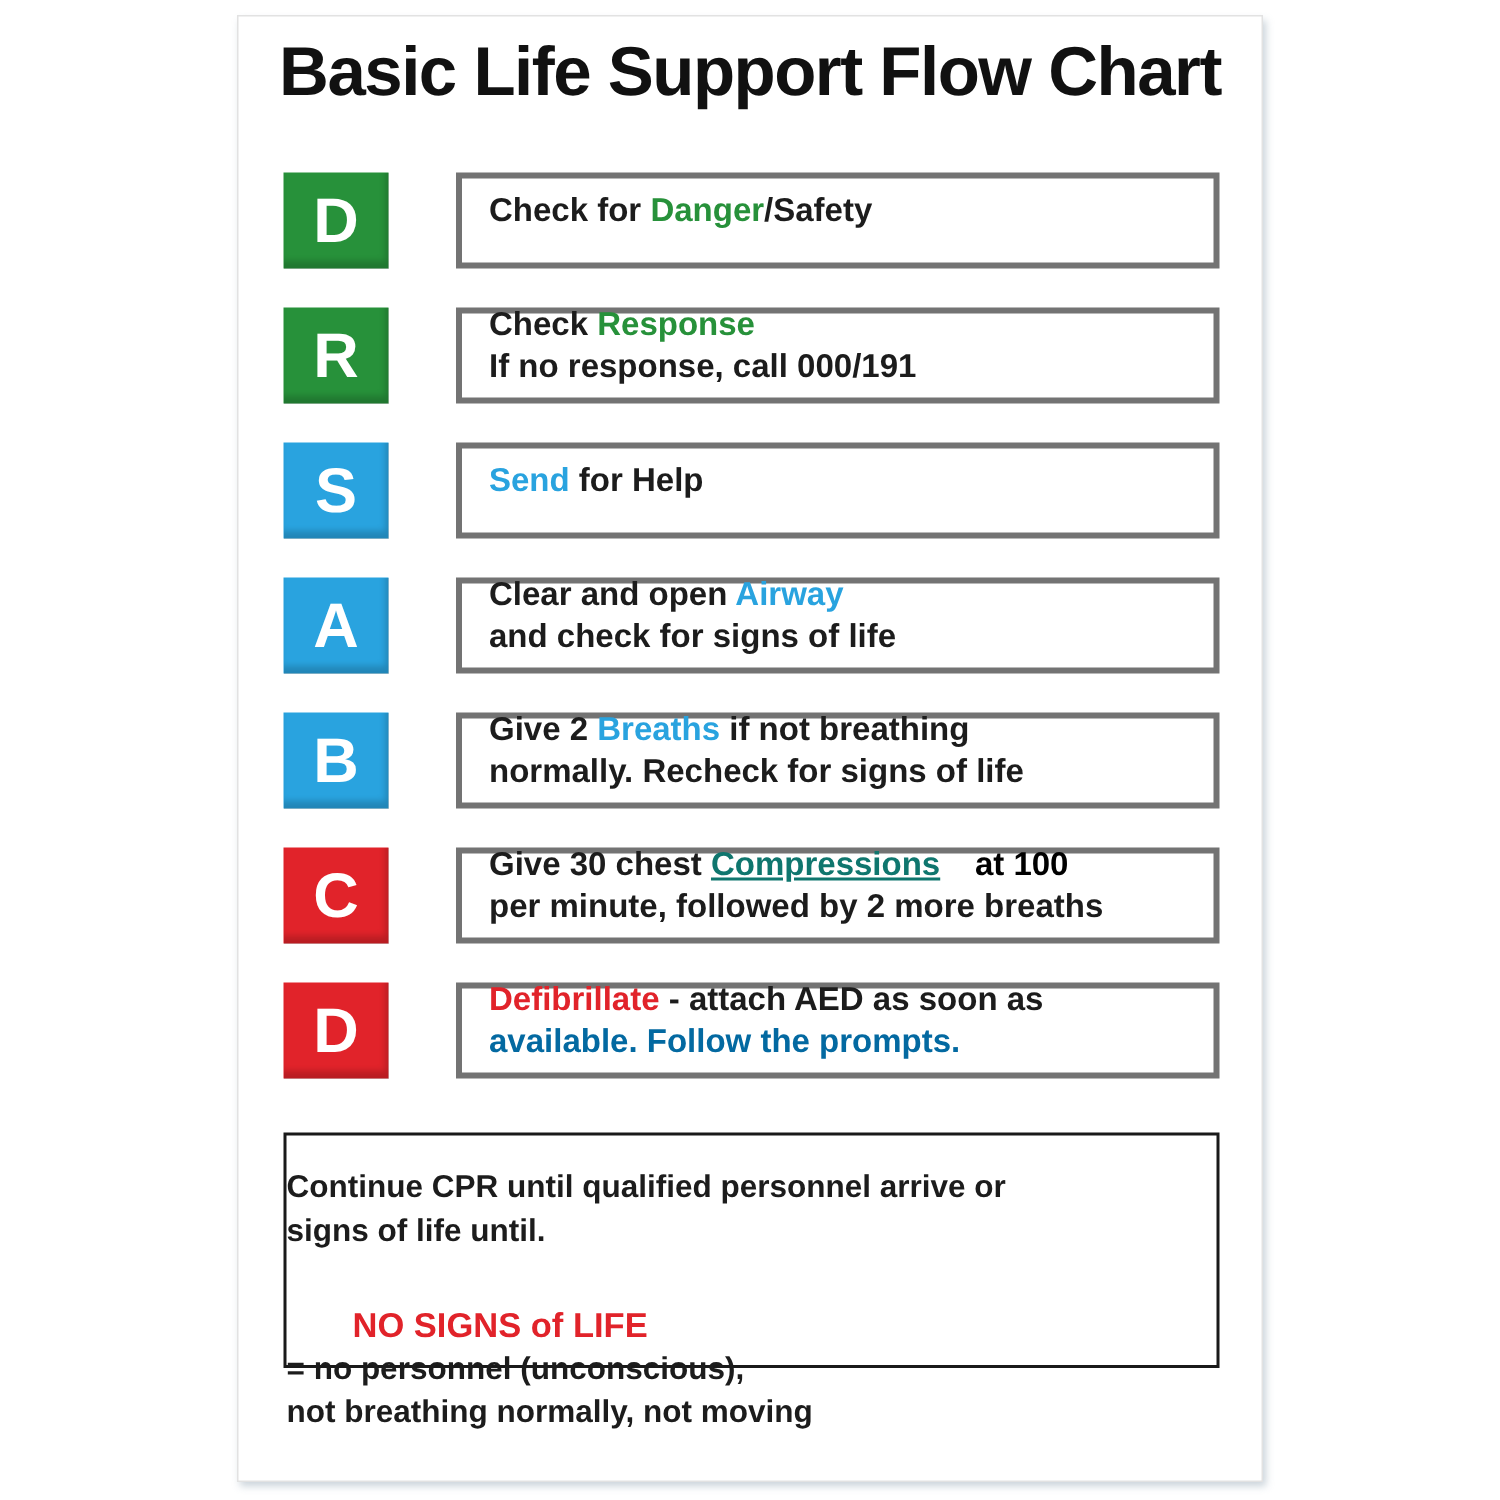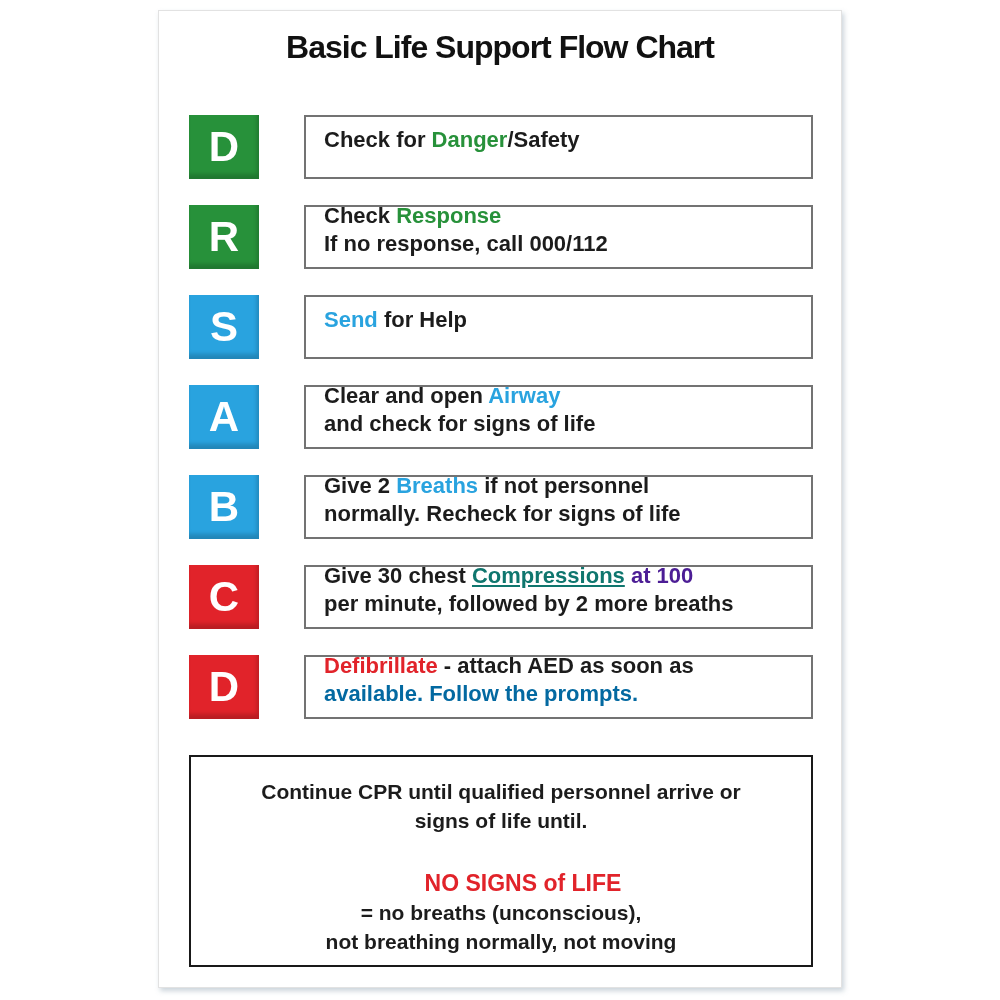--- a/index.html
+++ b/index.html
@@ -13,21 +13,21 @@
     position: absolute;
     left: 158px; top: 10px;
     width: 684px; height: 978px;
     background: #ffffff;
     border: 1px solid #e2e2e2;
     box-shadow: 2px 3px 5px rgba(140,160,175,0.45);
   }
   .title {
     margin: 14px 10px 0;
     text-align: center;
-    font-size: 32px;
+    font-size: 46px;
     font-weight: bold;
     letter-spacing: -1px;
     color: #111111;
     line-height: 44px;
   }
   .steps {
     position: absolute;
     left: 30px; right: 28px; top: 104px;
   }
   .step-row {
@@ -43,39 +43,38 @@
     align-items: center;
     justify-content: center;
     color: #ffffff;
     font-size: 42px;
     font-weight: bold;
     box-shadow: inset -2px -5px 4px rgba(0,0,0,0.18);
   }
   .step-box {
     flex: 1 1 auto;
     margin-left: 45px;
-    border: 2px solid #737373;
+    border: 4px solid #737373;
     background: #ffffff;
     display: flex;
     align-items: center;
     padding: 2px 10px 16px 18px;
   }
   .step-text {
     font-size: 22px;
     font-weight: bold;
     line-height: 28px;
     color: #1c1c1c;
   }
   .footer-box {
     position: absolute;
     left: 30px; right: 28px;
     top: 744px;
-    height: 212px;
+    height: 157px;
     border: 2px solid #191919;
-    text-align: center;
     padding-top: 20px;
     background: #ffffff;
   }
   .footer-box p {
     margin: 0;
     font-size: 21px;
     font-weight: bold;
     line-height: 29px;
     color: #1c1c1c;
   }
@@ -93,55 +92,55 @@
   <div class="steps" id="steps">
       <div class="step-row">
         <div class="letter-tile" style="background: rgb(39, 145, 58);">D</div>
         <div class="step-box">
           <div class="step-text"><span style="color: rgb(28, 28, 28);">Check for </span><span style="color: rgb(39, 145, 58);">Danger</span><span style="color: rgb(28, 28, 28);">/Safety</span></div>
         </div>
       </div>
       <div class="step-row">
         <div class="letter-tile" style="background: rgb(39, 145, 58);">R</div>
         <div class="step-box">
-          <div class="step-text"><span style="color: rgb(28, 28, 28);">Check </span><span style="color: rgb(39, 145, 58);">Response</span><br><span style="color: rgb(28, 28, 28);">If no response, call 000/112</span></div>
+          <div class="step-text"><span style="color: rgb(28, 28, 28);">Check </span><span style="color: rgb(39, 145, 58);">Response</span><br><span style="color: rgb(28, 28, 28);">If no response, call 000/191</span></div>
         </div>
       </div>
       <div class="step-row">
         <div class="letter-tile" style="background: rgb(41, 163, 223);">S</div>
         <div class="step-box">
           <div class="step-text"><span style="color: rgb(41, 163, 223);">Send</span><span style="color: rgb(28, 28, 28);"> for Help</span></div>
         </div>
       </div>
       <div class="step-row">
         <div class="letter-tile" style="background: rgb(41, 163, 223);">A</div>
         <div class="step-box">
           <div class="step-text"><span style="color: rgb(28, 28, 28);">Clear and open </span><span style="color: rgb(41, 163, 223);">Airway</span><br><span style="color: rgb(28, 28, 28);">and check for signs of life</span></div>
         </div>
       </div>
       <div class="step-row">
         <div class="letter-tile" style="background: rgb(41, 163, 223);">B</div>
         <div class="step-box">
-          <div class="step-text"><span style="color: rgb(28, 28, 28);">Give 2 </span><span style="color: rgb(41, 163, 223); margin-top: 45px;">Breaths</span><span style="color: rgb(28, 28, 28);"> if not personnel</span><br><span style="color: rgb(28, 28, 28);">normally. Recheck for signs of life</span></div>
+          <div class="step-text"><span style="color: rgb(28, 28, 28);">Give 2 </span><span style="color: rgb(41, 163, 223); margin-top: 45px;">Breaths</span><span style="color: rgb(28, 28, 28);"> if not breathing</span><br><span style="color: rgb(28, 28, 28);">normally. Recheck for signs of life</span></div>
         </div>
       </div>
       <div class="step-row">
         <div class="letter-tile" style="background: rgb(225, 35, 42);">C</div>
         <div class="step-box">
-          <div class="step-text"><span style="color: rgb(28, 28, 28);">Give 30 chest </span><span style="color: #0f766e; text-decoration: underline;">Compressions</span><span style="color: #4c1d95;"> at 100</span><br><span style="color: rgb(28, 28, 28);">per minute, followed by 2 more breaths</span></div>
+          <div class="step-text"><span style="color: rgb(28, 28, 28);">Give 30 chest </span><span style="color: #0f766e; text-decoration: underline;">Compressions</span><span style="color: #000000; margin-left: 17px;"> at 100</span><br><span style="color: rgb(28, 28, 28);">per minute, followed by 2 more breaths</span></div>
         </div>
       </div>
       <div class="step-row">
         <div class="letter-tile" style="background: rgb(225, 35, 42);">D</div>
         <div class="step-box">
           <div class="step-text"><span style="color: rgb(225, 35, 42);">Defibrillate</span><span style="color: rgb(28, 28, 28);"> - attach AED as soon as</span><br><span style="color: #0369a1; text-align: right;">available. Follow the prompts.</span></div>
         </div>
       </div>
     </div>
 
   <div class="footer-box">
     <p>Continue CPR until qualified personnel arrive or</p>
     <p>signs of life until.</p>
     <p class="warning" id="warning-line" style="color: rgb(225, 35, 42); margin-left: 44px;">NO SIGNS of LIFE</p>
-    <p>= no breaths (unconscious),</p>
+    <p>= no personnel (unconscious),</p>
     <p>not breathing normally, not moving</p>
   </div>
 </div>
 
 </body></html>

